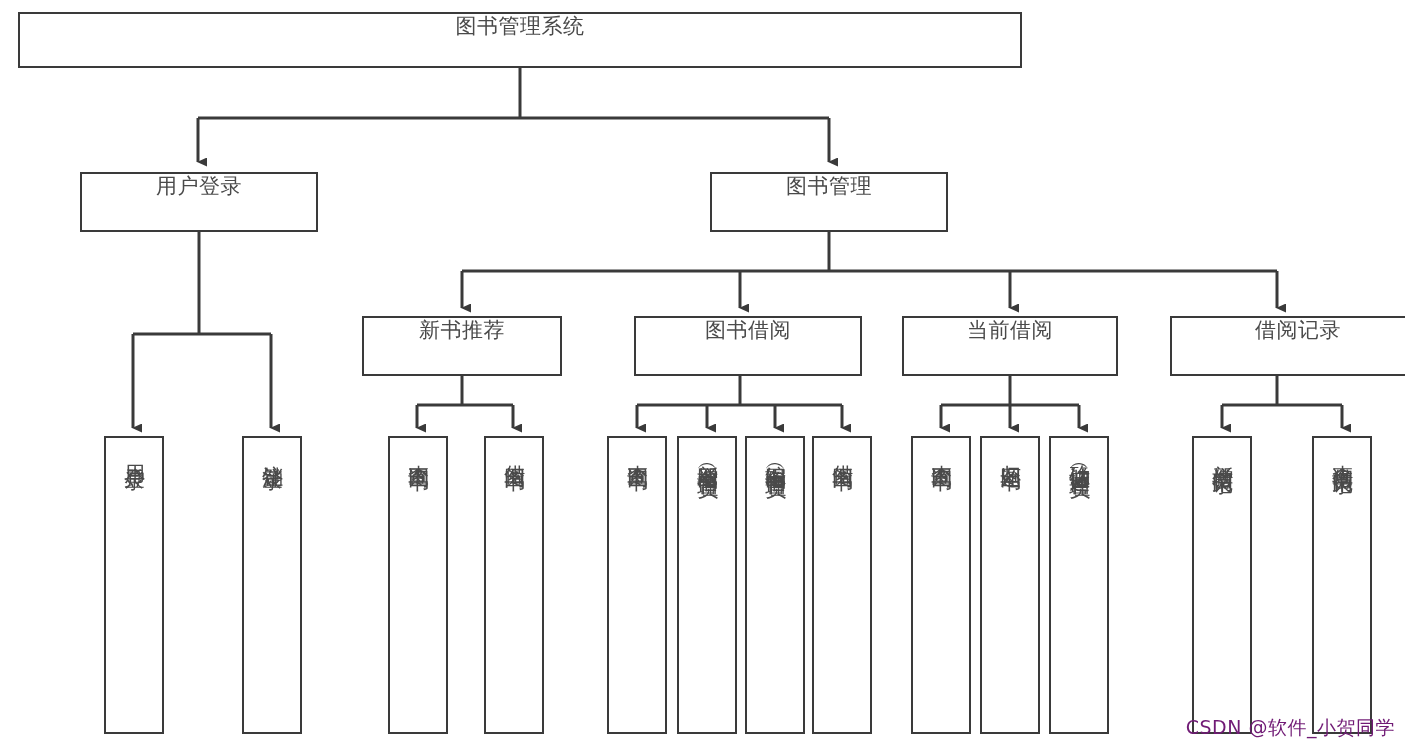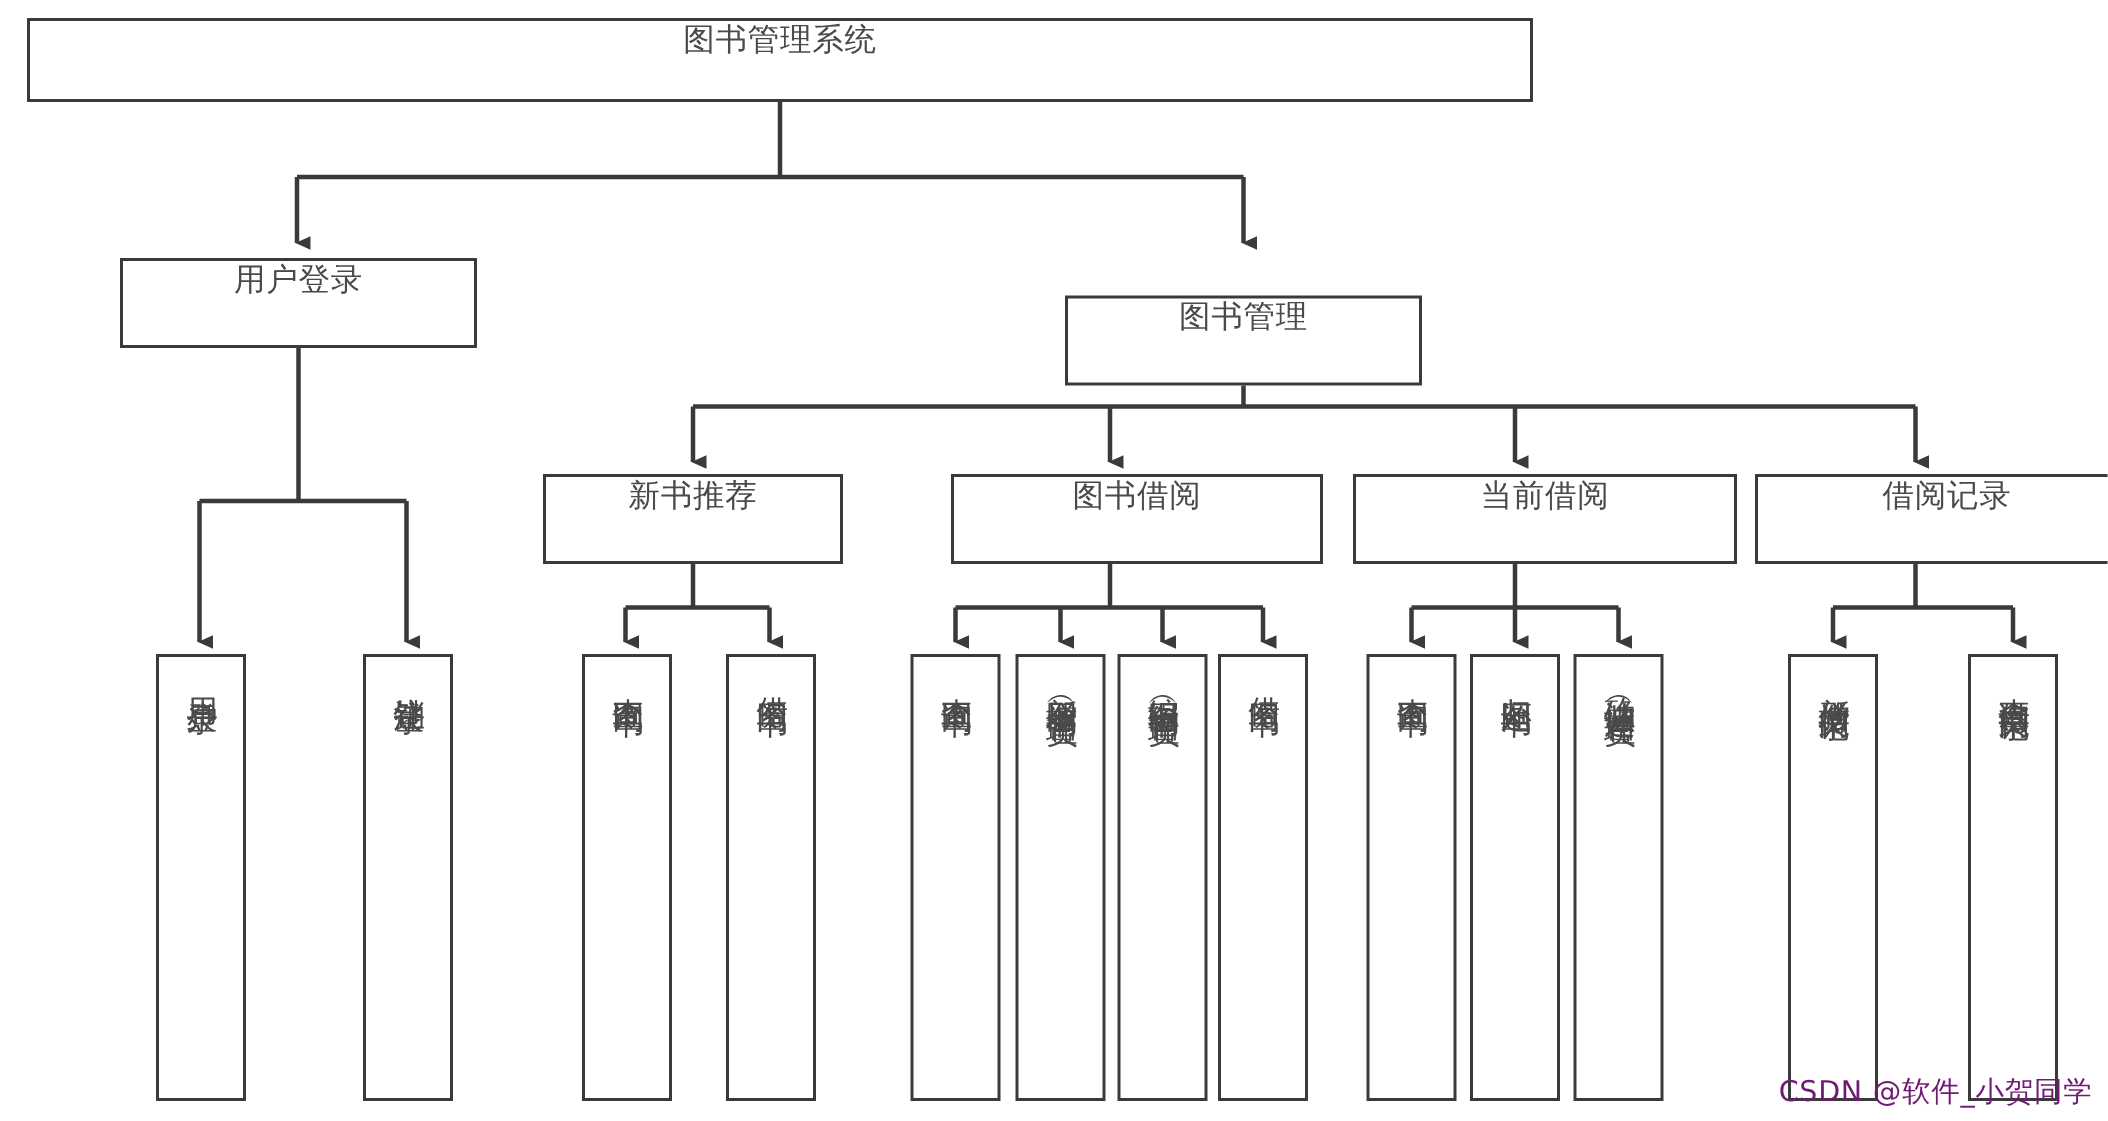--- a/index.html
+++ b/index.html
@@ -119,31 +119,31 @@
     </g>
   </svg>
 
   <div class="node" style="left:18px;top:12px;width:1004px;height:56px;">
     <span class="label">图书管理系统</span>
   </div>
 
   <div class="node" style="left:80px;top:172px;width:238px;height:60px;">
     <span class="label">用户登录</span>
   </div>
-  <div class="node" style="left:710px;top:172px;width:238px;height:60px;margin-top:25px;">
+  <div class="node" style="left:710px;top:172px;width:238px;height:60px;">
     <span class="label">图书管理</span>
   </div>
 
   <div class="node" style="left:362px;top:316px;width:200px;height:60px;">
     <span class="label">新书推荐</span>
   </div>
-  <div class="node" style="left:634px;top:316px;width:248px;height:60px;">
+  <div class="node" style="left:634px;top:316px;width:228px;height:60px;">
     <span class="label">图书借阅</span>
   </div>
-  <div class="node" style="left:902px;top:316px;width:256px;height:60px;">
+  <div class="node" style="left:902px;top:316px;width:216px;height:60px;">
     <span class="label">当前借阅</span>
   </div>
   <div class="node" style="left:1170px;top:316px;width:256px;height:60px;">
     <span class="label">借阅记录</span>
   </div>
 
   <div class="node leaf" style="left:104px;top:436px;width:60px;height:298px;">
     <span class="label">用户登录</span>
   </div>
   <div class="node leaf" style="left:242px;top:436px;width:60px;height:298px;">

